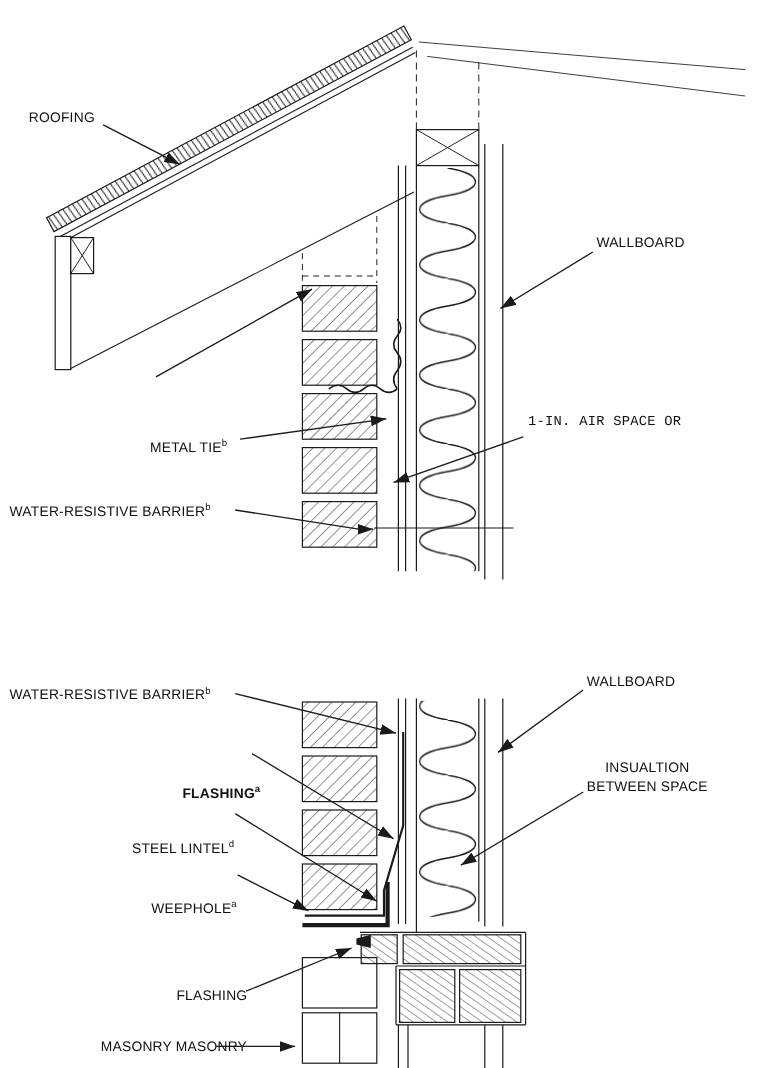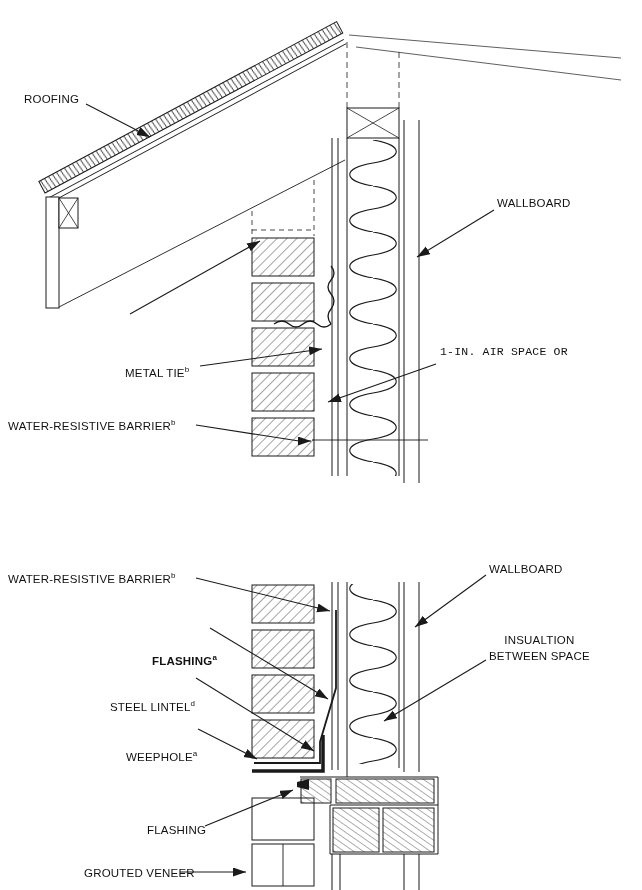--- a/index.html
+++ b/index.html
@@ -189,21 +189,21 @@
 
 <div class="lbl" style="left:126px; top:748px;">
   <span>WEEPHOLE</span><sup>a</sup>
 </div>
 
 <div class="lbl" style="left:147px; top:823px;">
   <span>FLASHING</span>
 </div>
 
 <div class="lbl" style="left:84px; top:866px;">
-  <span>GROUTED VENEER</span>
+  <span>MASONRY MASONRY</span>
 </div>
 
 <div class="lbl" style="left:489px; top:562px;">
   <span>WALLBOARD</span>
 </div>
 
 <div class="lbl" style="left:489px; top:633px;text-align:center;">
   <div><span>INSUALTION</span></div>
   <div><span>BETWEEN SPACE</span></div>
 </div>

